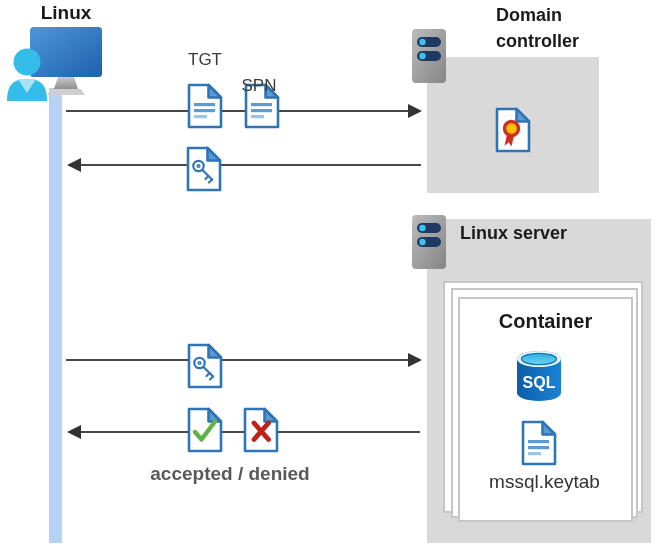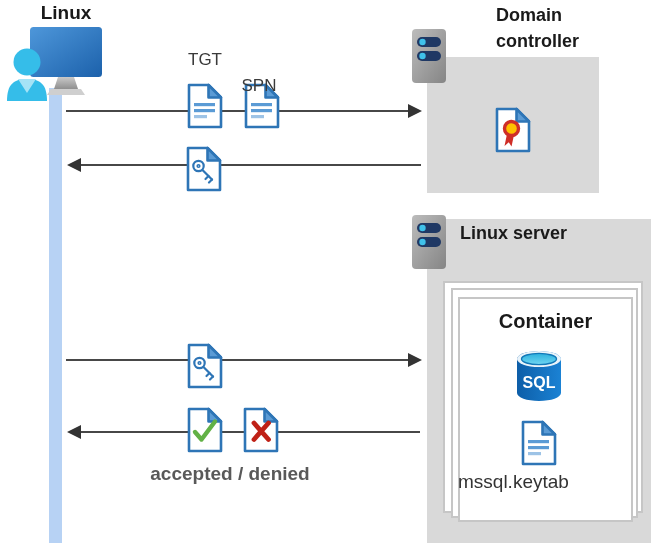--- a/index.html
+++ b/index.html
@@ -152,21 +152,21 @@
     <text x="24" y="38" font-size="16" font-weight="bold" fill="#ffffff" text-anchor="middle" font-family="Liberation Sans, sans-serif">SQL</text>
   </svg>
 
   <svg class="doc" style="left:520px;top:420px;" viewBox="0 0 38 46">
     <path d="M3 2 H22.5 L35 14.5 V44 H3 Z" fill="#fff" stroke="#2e75b6" stroke-width="2.6" stroke-linejoin="round"></path>
     <path d="M22.5 2 V14.5 H35 Z" fill="#5b9bd5" stroke="#2e75b6" stroke-width="2.6" stroke-linejoin="round"></path>
     <rect x="8" y="20" width="21" height="3.2" fill="#5b9bd5"></rect>
     <rect x="8" y="26" width="21" height="3.2" fill="#5b9bd5"></rect>
     <rect x="8" y="32" width="13" height="3.2" fill="#9dc3e6"></rect>
   </svg>
-  <div class="abs" style="left:458px;top:471px;width:173px;font-size:19px;color:#333333;z-index:6;">mssql.keytab</div>
+  <div class="abs" style="left:458px;top:471px;width:173px;text-align:center;font-size:19px;color:#333333;z-index:6;">mssql.keytab</div>
 
   <svg class="doc" style="left:186px;top:343px;" viewBox="0 0 38 46">
     <path d="M3 2 H22.5 L35 14.5 V44 H3 Z" fill="#fff" stroke="#2e75b6" stroke-width="2.6" stroke-linejoin="round"></path>
     <path d="M22.5 2 V14.5 H35 Z" fill="#5b9bd5" stroke="#2e75b6" stroke-width="2.6" stroke-linejoin="round"></path>
     <g stroke="#2e75b6" stroke-width="2.2" fill="none" stroke-linecap="round">
       <circle cx="13.5" cy="20" r="5.2"></circle>
       <circle cx="13.5" cy="20" r="1.3" stroke-width="1.6"></circle>
       <path d="M17.5 24 L27 33.5"></path>
       <path d="M23.5 30 l-3 3"></path>
       <path d="M27 33.5 l-3 3"></path>

